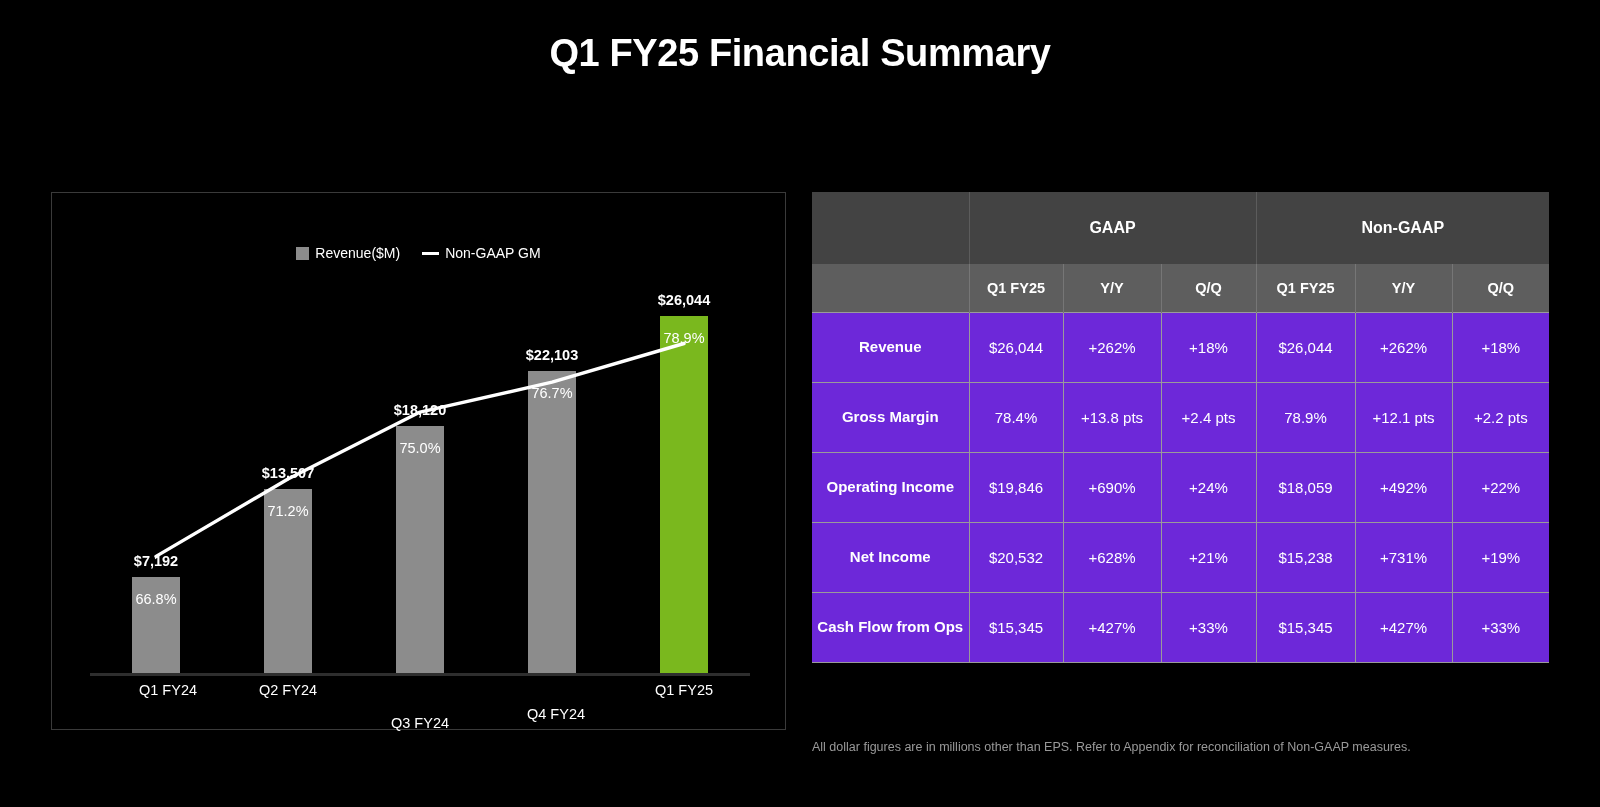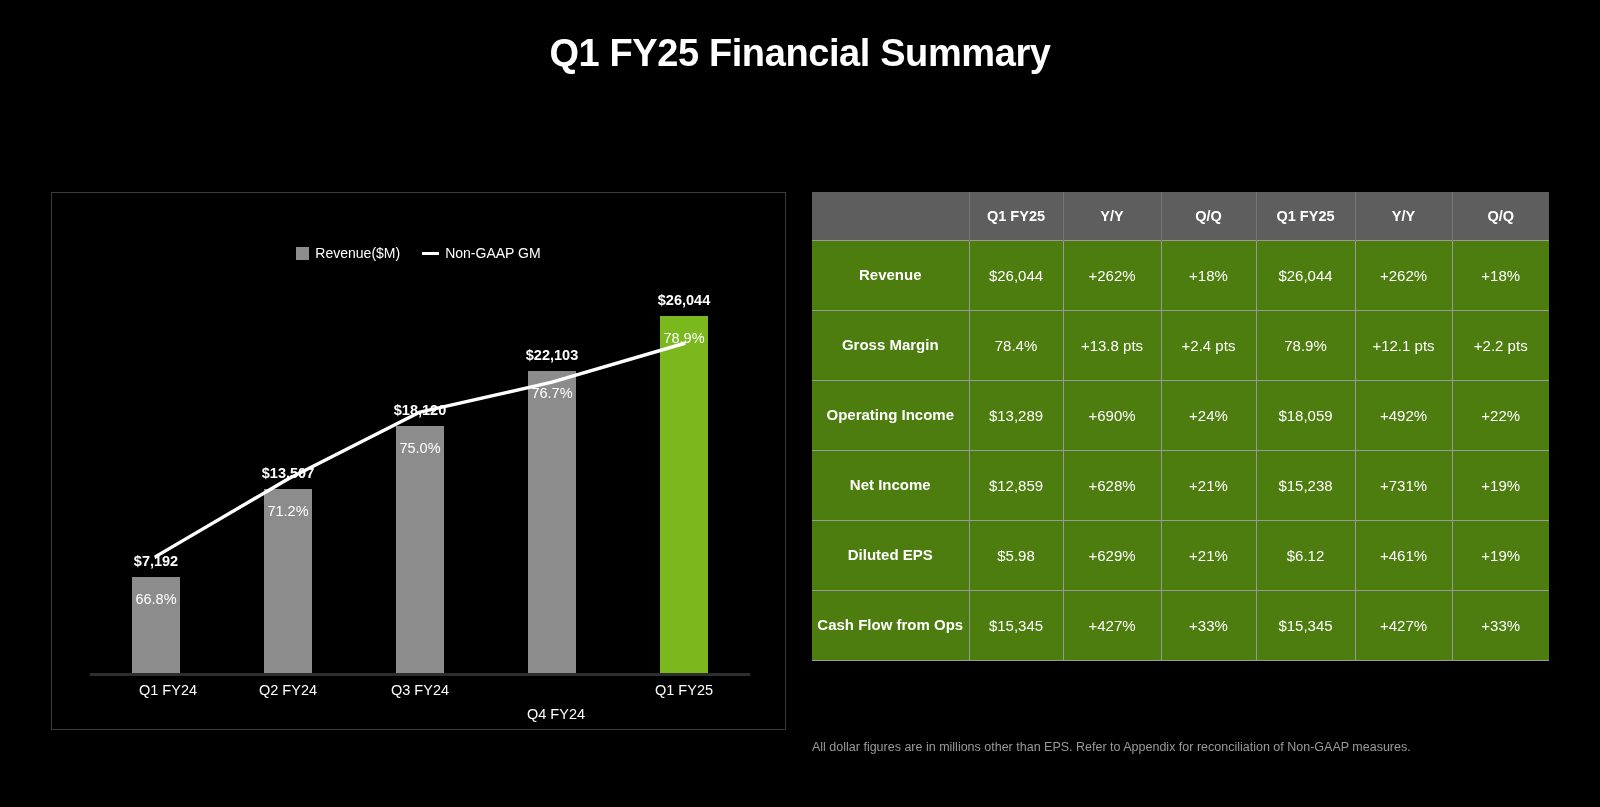--- a/index.html
+++ b/index.html
@@ -151,21 +151,21 @@
     font-weight: bold;
     border-right: 1px solid #767676;
   }
   .hdr-sub th:last-child { border-right: none; }
   .blank-corner { background: #434343 !important; }
   .blank-corner2 { background: #5e5e5e !important; }
 
   table.fin tbody td {
     height: 70px;
     font-size: 15px;
-    background: #4d7c0f;
+    background: #6d28d9;
     border-top: 1px solid #9a9a9a;
     border-right: 1px solid #9a9a9a;
   }
   table.fin tbody tr:last-child td { border-bottom: 1px solid #9a9a9a; }
   table.fin tbody td:last-child { border-right: none; }
   table.fin tbody td.row-label {
     font-weight: bold;
     border-right: 1px solid #9a9a9a;
     line-height: 1.25;
   }
@@ -228,38 +228,43 @@
         </div>
       <svg class="line-svg" id="line-svg" viewBox="0 0 660 387" preserveAspectRatio="none">
         <polyline id="gm-line" fill="none" stroke="#ffffff" stroke-width="3.4" stroke-linejoin="round" stroke-linecap="round" vector-effect="non-scaling-stroke" points="66.0,267.4 198.0,190.0 330.0,123.1 462.0,93.2 594.0,54.5"></polyline>
       </svg>
       <div class="axis-line"></div>
     </div>
 
     <div class="x-labels" id="x-labels">
         <div class="x-label" style="left: 12px; width: 132px;">Q1 FY24</div>
         <div class="x-label" style="left: 132px; width: 132px;">Q2 FY24</div>
-        <div class="x-label" style="left: 264px; width: 132px;">Q3 FY24</div>
+        <div class="x-label" style="left: 264px; width: 132px; margin-top: 33px;">Q3 FY24</div>
         <div class="x-label" style="left: 400px; width: 132px; margin-top: 24px;">Q4 FY24</div>
         <div class="x-label" style="left: 528px; width: 132px;">Q1 FY25</div>
       </div>
   </div>
 
   <div class="table-wrap">
     <table class="fin">
       <colgroup>
         <col style="width:157px">
           <col style="width:94px">
           <col style="width:98px">
           <col style="width:95px">
         <col style="width:99px">
           <col style="width:97px">
           <col style="width:97px">
       </colgroup>
       <thead>
+        <tr class="hdr-top">
+          <th class="blank-corner"></th>
+          <th colspan="3">GAAP</th>
+          <th colspan="3">Non-GAAP</th>
+        </tr>
         <tr class="hdr-sub" id="sub-header-row">
             <th class="blank-corner2"></th>
             <th>Q1 FY25</th>
             <th>Y/Y</th>
             <th>Q/Q</th>
             <th>Q1 FY25</th>
             <th>Y/Y</th>
             <th>Q/Q</th>
           </tr>
       </thead>
@@ -277,43 +282,34 @@
             <td class="row-label">Gross Margin</td>
             <td>78.4%</td>
             <td>+13.8 pts</td>
             <td>+2.4 pts</td>
             <td>78.9%</td>
             <td>+12.1 pts</td>
             <td>+2.2 pts</td>
           </tr>
           <tr>
             <td class="row-label">Operating Income</td>
-            <td>$13,289</td>
+            <td>$19,846</td>
             <td>+690%</td>
             <td>+24%</td>
             <td>$18,059</td>
             <td>+492%</td>
             <td>+22%</td>
           </tr>
           <tr>
             <td class="row-label">Net Income</td>
-            <td>$12,859</td>
+            <td>$20,532</td>
             <td>+628%</td>
             <td>+21%</td>
             <td>$15,238</td>
             <td>+731%</td>
-            <td>+19%</td>
-          </tr>
-          <tr>
-            <td class="row-label">Diluted EPS</td>
-            <td>$5.98</td>
-            <td>+629%</td>
-            <td>+21%</td>
-            <td>$6.12</td>
-            <td>+461%</td>
             <td>+19%</td>
           </tr>
           <tr>
             <td class="row-label">Cash Flow from Ops</td>
             <td>$15,345</td>
             <td>+427%</td>
             <td>+33%</td>
             <td>$15,345</td>
             <td>+427%</td>
             <td>+33%</td>

